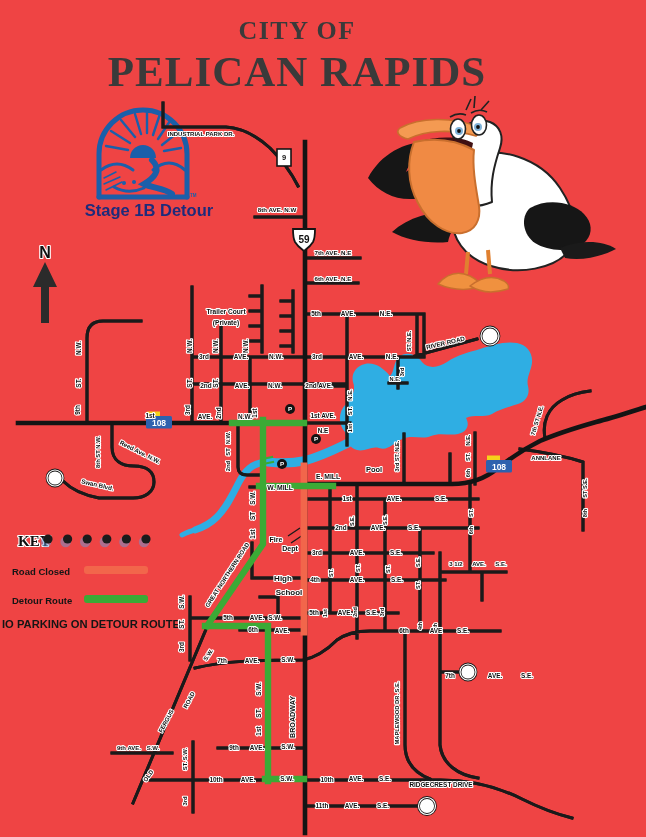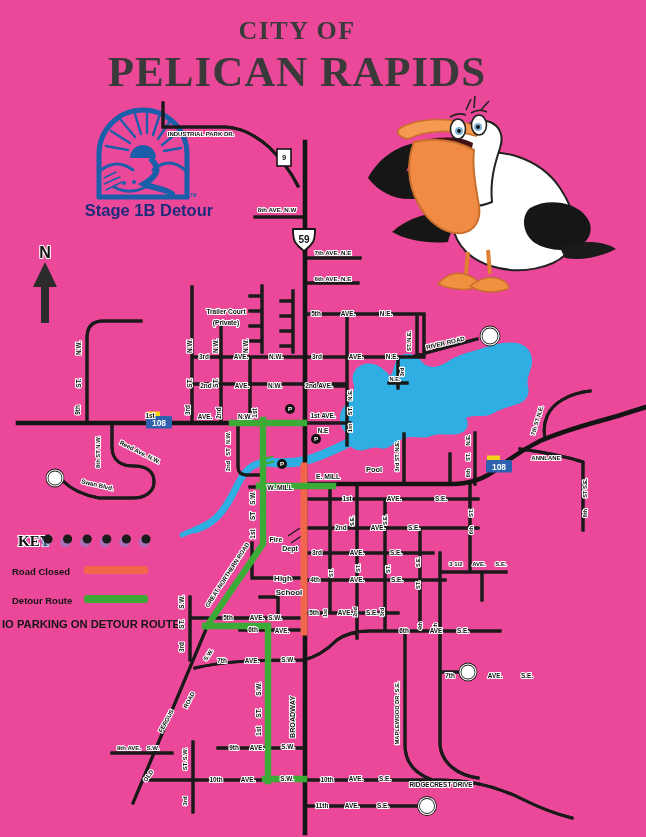--- a/index.html
+++ b/index.html
@@ -1,16 +1,16 @@
 <!DOCTYPE html>
 <html><head>
 <meta charset="utf-8">
 <style>
   html,body{margin:0;padding:0;background:#ffffff;}
-  .stage{width:646px;height:837px;position:relative;background:#ec4899;overflow:hidden;}
+  .stage{width:646px;height:837px;position:relative;background:#ef4444;overflow:hidden;}
   svg{display:block;}
   .lbl{font-family:"Liberation Sans",sans-serif;font-weight:bold;fill:#101010;
        paint-order:stroke;stroke:#ffffff;stroke-width:2.2px;stroke-linejoin:round;}
   .serif{font-family:"Liberation Serif",serif;}
   .title{font-family:"Liberation Serif",serif;font-weight:bold;fill:#3a3a3a;}
   .stage-lbl{font-family:"Liberation Sans",sans-serif;font-weight:bold;fill:#1e2b7b;}
   .legend-lbl{font-family:"Liberation Sans",sans-serif;font-weight:bold;fill:#151515;}
   .road-major{stroke:#141414;stroke-width:4.6;fill:none;stroke-linecap:square;}
   .road-outer{stroke:#1a1a1a;stroke-width:3;fill:none;stroke-linecap:square;}
   .road-inner{stroke:#ffffff;stroke-width:1.25;fill:none;stroke-linecap:square;}

